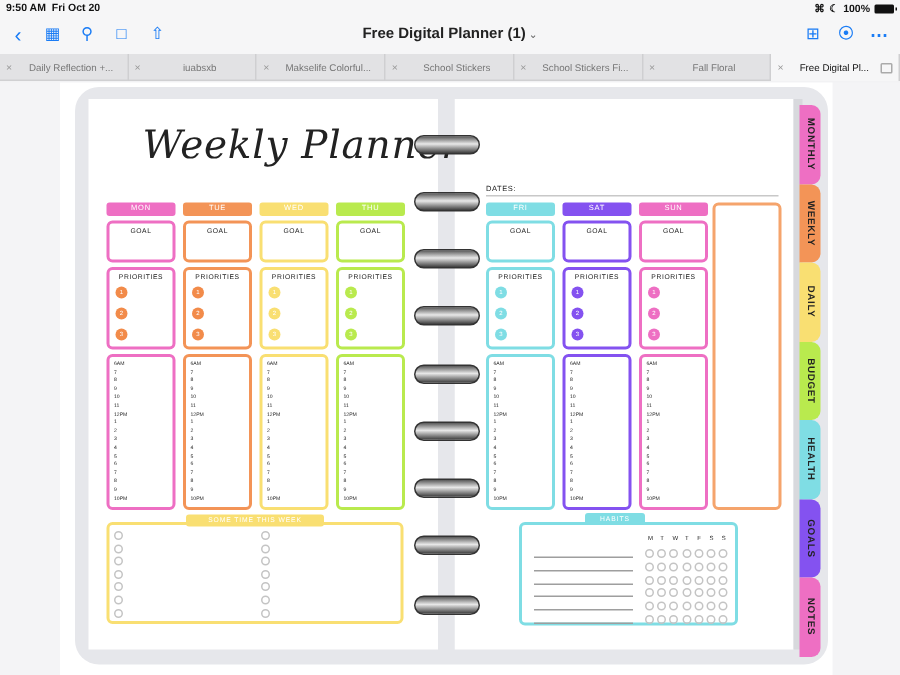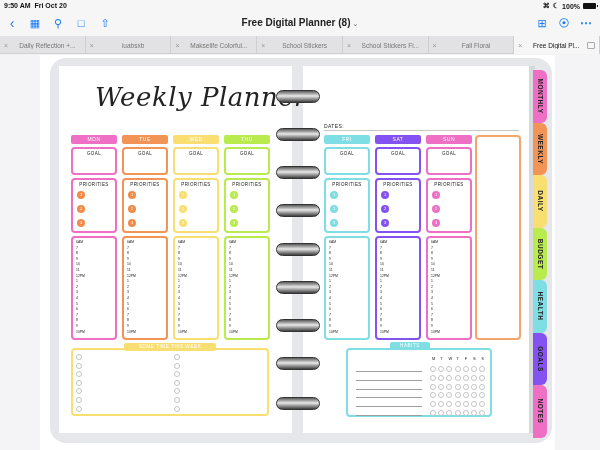--- a/index.html
+++ b/index.html
@@ -57,21 +57,21 @@
   </div>
 </div>
 
 <div class="toolbar">
   <div class="tb-icon" style="left:4px">‹</div>
   <div class="tb-icon" style="left:27px;font-size:11px">▦</div>
   <div class="tb-icon" style="left:50px;font-size:11px">⚲</div>
   <div class="tb-icon" style="left:73px;font-size:11px">□</div>
   <div class="tb-icon" style="left:97px;font-size:11px">⇧</div>
   <div class="doc-title">
-    <span>Free Digital Planner (8)</span><span class="chev">⌄</span>
+    <span>Free Digital Planner (1)</span><span class="chev">⌄</span>
   </div>
   <div class="tb-icon" style="left:534px;font-size:11px">⊞</div>
   <div class="tb-icon" style="left:556px;font-size:11px">⦿</div>
   <div class="tb-icon" style="left:578px;font-size:12px;font-weight:bold">⋯</div>
 </div>
 
 <div class="tabs">
   <div class="tab">
       <span class="x">×</span>
       <span class="lbl">Daily Reflection +...</span>

